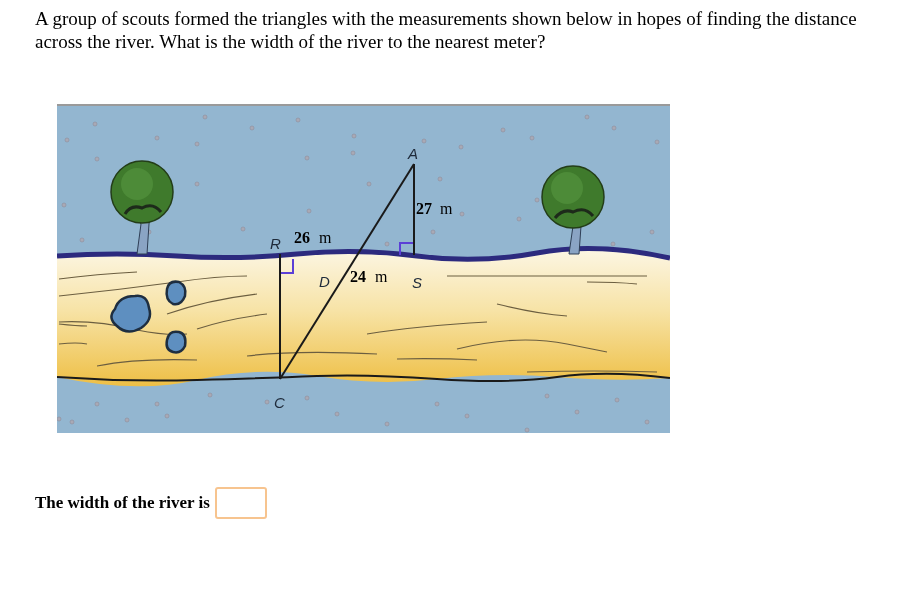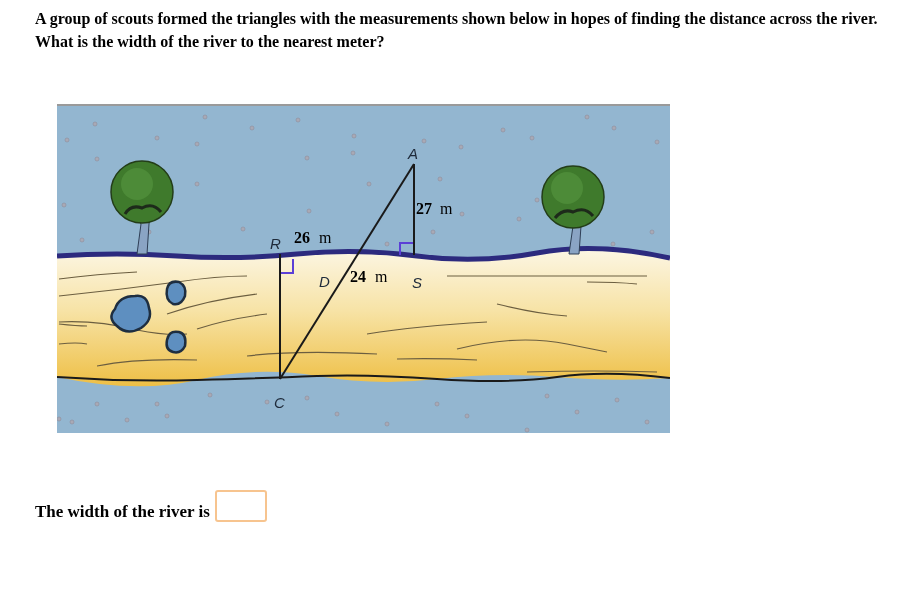--- a/index.html
+++ b/index.html
@@ -1,23 +1,23 @@
 <!DOCTYPE html>
 <html><head>
   <meta charset="utf-8">
   <style>
     html, body { margin: 0; padding: 0; background: #ffffff; }
     body { width: 922px; height: 600px; position: relative; overflow: hidden;
            font-family: "Liberation Serif", "DejaVu Serif", serif; color: #000; }
     .question { position: absolute; left: 35px; top: 7px; width: 860px;
-                font-size: 16px; font-weight: bold; line-height: 23px; }
+                font-size: 19px; font-weight: normal; line-height: 23px; }
     .figure { position: absolute; left: 57px; top: 104px; width: 613px; height: 329px; }
     .figure svg { display: block; }
     .answer-row { position: absolute; left: 35px; top: 484px; height: 38px;
-                  display: flex; align-items: flex-end; font-size: 17px; font-weight: bold; }
+                  display: flex; align-items: center; font-size: 17px; font-weight: bold; }
     .answer-input { width: 52px; height: 32px; box-sizing: border-box; margin: 0 4px 0 5px;
                     border: 2px solid #f7c48f; border-radius: 3px; background: #fff;
                     font-family: "Liberation Serif", serif; font-size: 16px; padding: 0 4px; outline: none; }
     .lbl { font-family: "Liberation Sans", "DejaVu Sans", sans-serif; font-style: italic; font-size: 15px; fill: #1e2a3a; }
     .meas { font-family: "Liberation Serif", "DejaVu Serif", serif; font-size: 16px; fill: #000; }
   </style>
 </head>
 <body>
 
 <div class="question">A group of scouts formed the triangles with the measurements shown below in hopes of finding the distance across the river. What is the width of the river to the nearest meter?</div>

